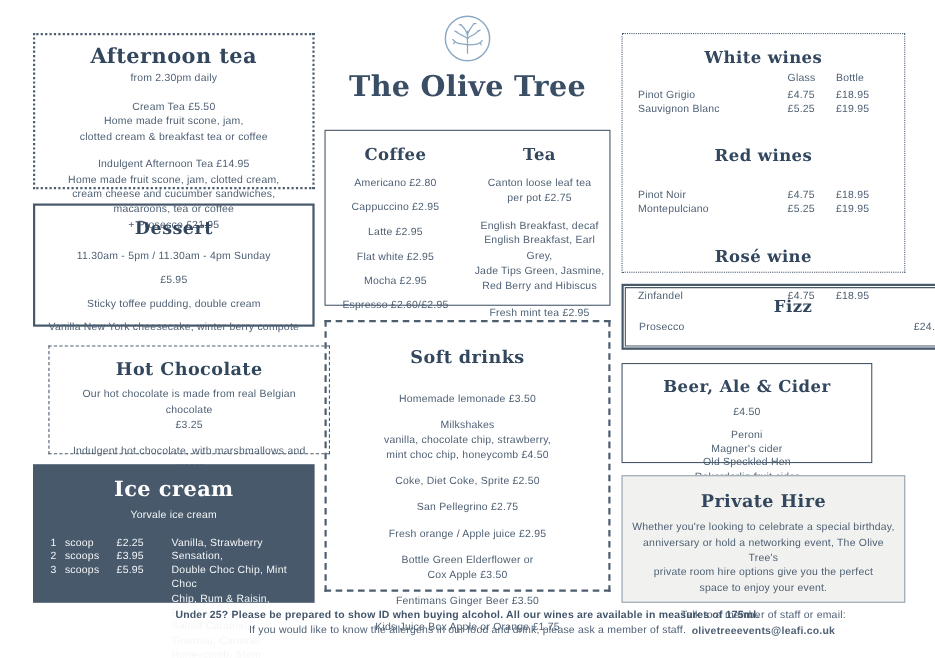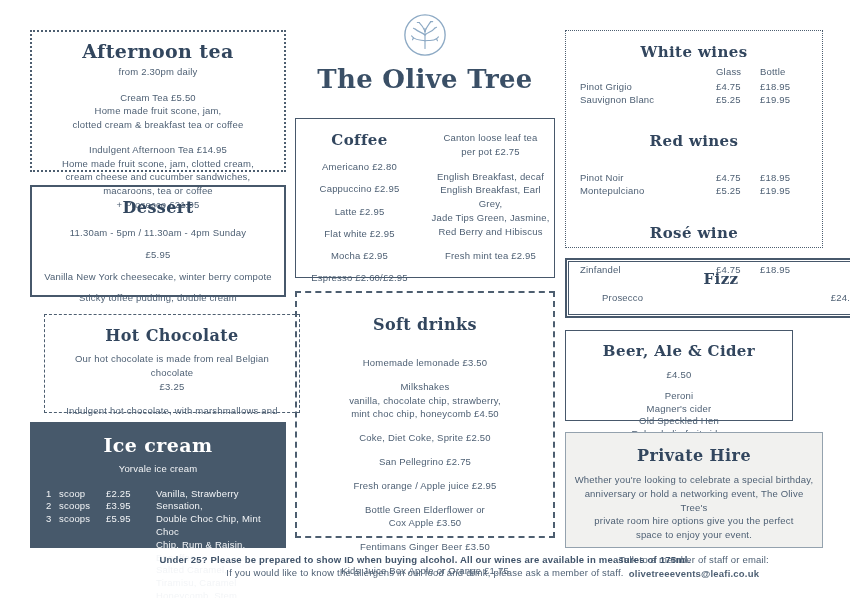--- a/index.html
+++ b/index.html
@@ -49,21 +49,21 @@
   .wrow{display:flex;text-align:left;line-height:1.35;}
   .wspacer{flex:1;}
   .wcell{width:44px;text-align:left;flex:none;}
   .wcell.b{width:48px;}
   .wgap{height:26px;}
   .wgap.s{height:22px;}
   .p-fizz{left:565px;top:258px;width:312px;height:60px;border:2px solid #47586b;
           box-shadow:inset 0 0 0 1px #fff,inset 0 0 0 2px #47586b;padding:10px 14px;}
   .p-fizz h2{font-size:15px;}
   .fizz-row{display:flex;text-align:left;margin-top:3px;}
-  .fizz-row .wspacer{flex:1;margin-left:21px;}
+  .fizz-row .wspacer{flex:1;}
   .p-beer{left:565px;top:330px;width:228px;height:91px;border:1.5px solid #47586b;padding:11px 8px;}
   .p-beer h2{font-size:15px;margin-bottom:8px;}
   .beer-item{line-height:1.35;}
   .p-hire{left:565px;top:432px;width:258px;height:116px;border:1px solid #94a2ae;background:#f1f1ef;padding:13px 8px;}
   .p-hire h2{font-size:16px;margin-bottom:8px;}
   .hire-email{font-weight:700;}
 
   
   .footer{position:absolute;left:0;top:553px;width:850px;text-align:center;line-height:1.4;}
   .footer .b{font-weight:700;color:#41546a;}
@@ -106,22 +106,22 @@
 macaroons, tea or coffee
 + Prosecco  £21.95</p>
       </div>
   </section>
 
   <section class="panel p-dessert">
     <h2>Dessert</h2>
     <div>
         <p class="para">11.30am - 5pm / 11.30am - 4pm Sunday</p>
         <p class="para">£5.95</p>
+        <p class="para">Sticky toffee pudding, double cream</p>
         <p class="para">Vanilla New York cheesecake, winter berry compote</p>
-        <p class="para">Sticky toffee pudding, double cream</p>
       </div>
   </section>
 
   <section class="panel p-hotchoc">
     <h2>Hot Chocolate</h2>
     <div>
         <p class="para">Our hot chocolate is made from real Belgian chocolate
 £3.25</p>
         <p class="para">Indulgent hot chocolate, with marshmallows and cream
 £3.75</p>
@@ -165,20 +165,21 @@
       <div>
           <p class="coffee-item">Americano  £2.80</p>
           <p class="coffee-item">Cappuccino  £2.95</p>
           <p class="coffee-item">Latte  £2.95</p>
           <p class="coffee-item">Flat white  £2.95</p>
           <p class="coffee-item">Mocha  £2.95</p>
           <p class="coffee-item">Espresso  £2.60/£2.95</p>
         </div>
     </div>
     <div class="ct-col">
+      <h2>Tea</h2>
       <div>
           <p class="para">Canton loose leaf tea
 per pot  £2.75</p>
           <p class="para">English Breakfast, decaf
 English Breakfast, Earl Grey,
 Jade Tips Green, Jasmine,
 Red Berry and Hibiscus</p>
           <p class="para">Fresh mint tea  £2.95</p>
         </div>
     </div>

